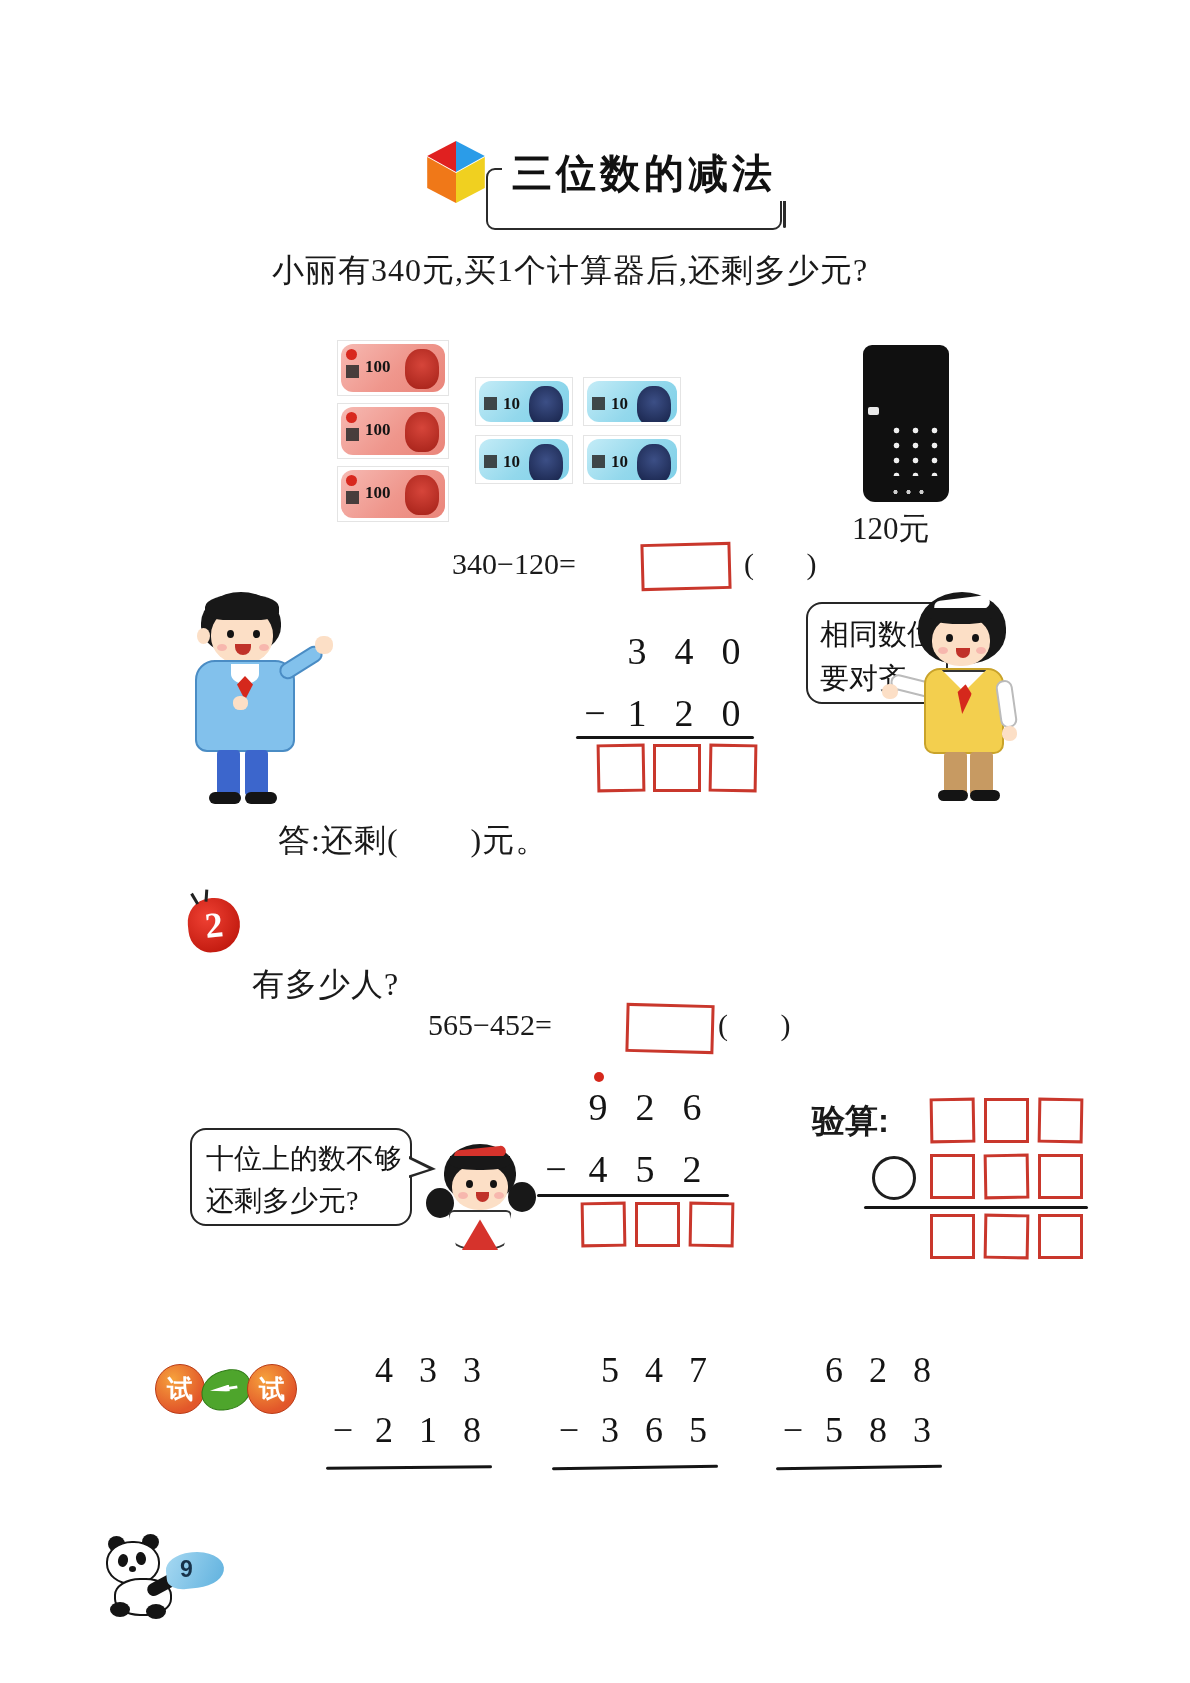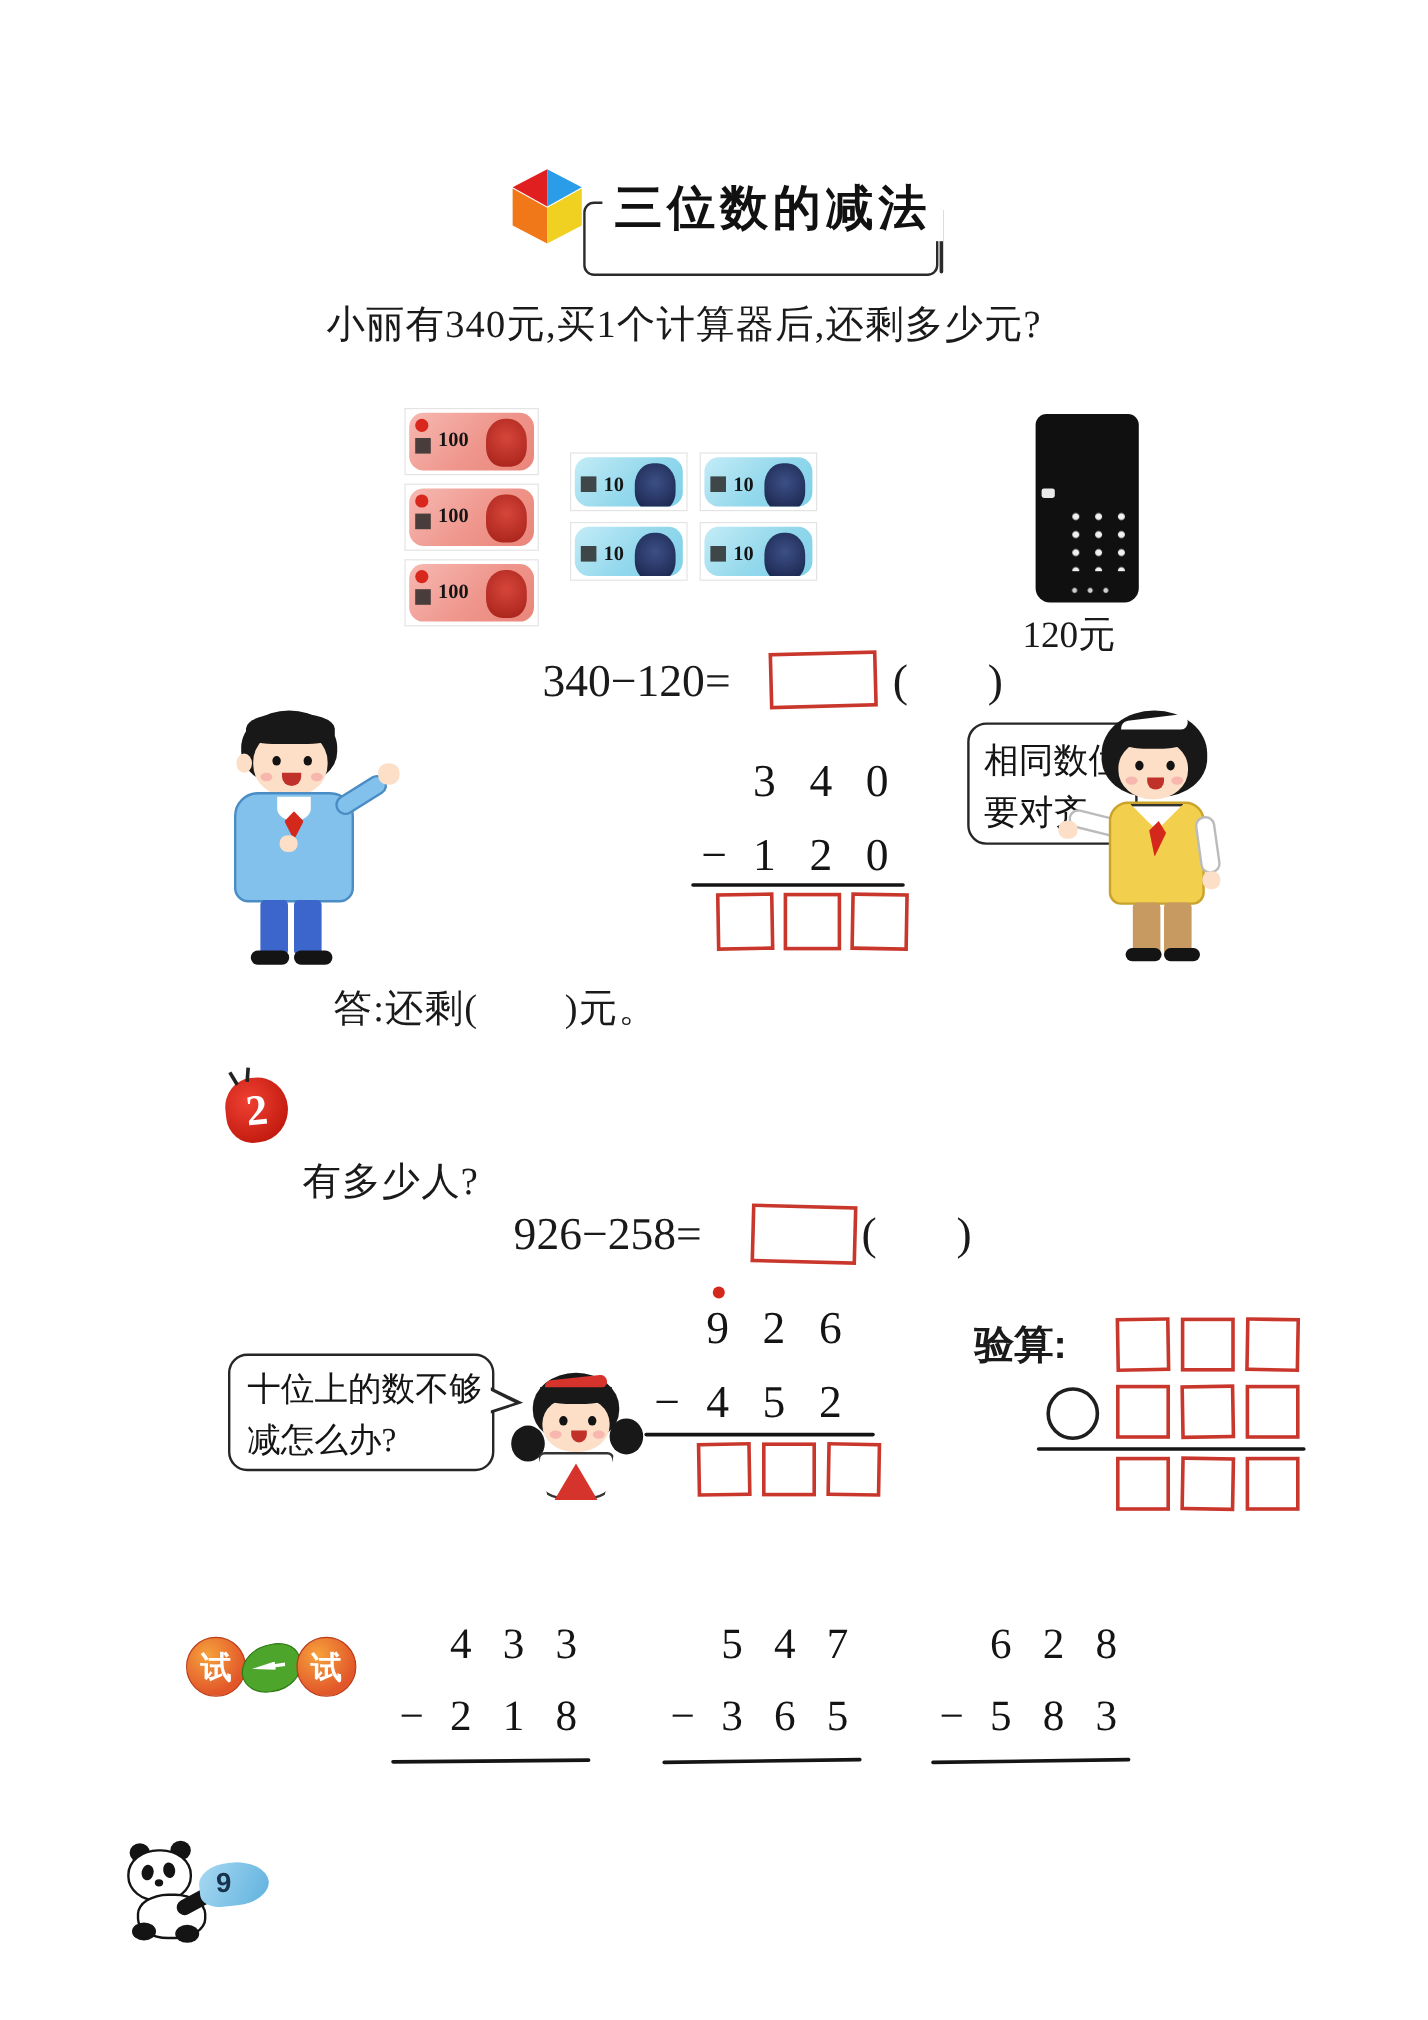--- a/index.html
+++ b/index.html
@@ -2,21 +2,21 @@
 <html><head>
 <meta charset="utf-8">
 <style>
   html,body{margin:0;padding:0;background:#ffffff;}
   .page{position:relative;width:1190px;height:1683px;background:#fff;overflow:hidden;
         font-family:"Liberation Serif",serif;color:#1a1a1a;}
 
   .abs{position:absolute;}
   .txt{position:absolute;font-family:"Liberation Serif",serif;color:#1a1a1a;white-space:pre;line-height:1.25;}
   .q{font-size:32px;letter-spacing:1px;}
-  .eq{font-size:38px;}
+  .eq{font-size:30px;}
 
   
   .title-frame{position:absolute;left:486px;top:168px;width:292px;height:58px;
                border:2.5px solid #2b2b2b;border-radius:9px;background:#fff;}
   .title-frame2{position:absolute;left:783px;top:174px;width:2.5px;height:54px;background:#2b2b2b;border-radius:2px;}
   .title-text{position:absolute;left:502px;top:146px;font-family:"Liberation Sans",sans-serif;
               font-weight:bold;font-size:40px;letter-spacing:4px;background:#fff;padding:0 10px;color:#111;}
 
   
   .note{position:absolute;border:1px solid #e4e4e4;background:#fff;padding:3px;box-sizing:border-box;}
@@ -268,21 +268,21 @@
 
   <div class="txt q" style="left:278px;top:820px">答:还剩(        )元。</div>
 
   <div class="p2badge">
     <div class="ant"></div>
     <div class="ant2"></div>
     <div class="n">2</div>
   </div>
   <div class="txt q" style="left:252px;top:964px">有多少人?</div>
 
-  <div class="txt eq" style="left:428px;top:1006px">926−258=</div>
+  <div class="txt eq" style="left:428px;top:1006px">565−452=</div>
   <div class="eqbox" style="left:626px;top:1004px;width:88px;height:49px;transform:rotate(1.5deg)"></div>
   <div class="txt eq" style="left:718px;top:1006px">(       )</div>
 
   <div class="borrow-dot"></div>
 
   <div class="drow" style="left:583px;top:1088px">
     <span>9</span>
     <span>2</span>
     <span>6</span>
   </div>
@@ -307,21 +307,21 @@
   <div class="rbox s45" style="left:1038px;top:1154px"></div>
   <div class="sumline" style="left:864px;top:1206px;width:224px"></div>
   <div class="rbox s45" style="left:930px;top:1214px"></div>
   <div class="rbox s45" style="left:984px;top:1214px;transform:rotate(1deg)"></div>
   <div class="rbox s45" style="left:1038px;top:1214px"></div>
 
   <div class="bubble" style="left:190px;top:1128px;width:222px;height:98px;padding:8px 14px">
     <div class="tail-r-o" style="top:26px"></div>
     <div class="tail-r-i" style="top:28px"></div>
     <div class="bl" style="font-size:28px;line-height:42px">十位上的数不够</div>
-    <div class="bl" style="font-size:28px;line-height:42px">减怎么办?</div>
+    <div class="bl" style="font-size:28px;line-height:42px">还剩多少元?</div>
   </div>
 
   <div class="fig" style="left:428px;top:1140px;width:110px;height:120px">
     <div style="left:-2px;top:48px;width:28px;height:30px;background:#181818;border-radius:50%"></div>
     <div style="left:80px;top:42px;width:28px;height:30px;background:#181818;border-radius:50%"></div>
     <div style="left:16px;top:4px;width:72px;height:58px;background:#181818;border-radius:50% 50% 46% 46%"></div>
     <div style="left:26px;top:8px;width:52px;height:11px;background:#d6332c;border-radius:7px;transform:rotate(-6deg)"></div>
     <div class="skin" style="left:24px;top:24px;width:56px;height:46px;border-radius:48%"></div>
     <div style="left:22px;top:16px;width:60px;height:14px;background:#181818;border-radius:0 0 45% 45%"></div>
     <div class="eye" style="left:38px;top:40px"></div>

